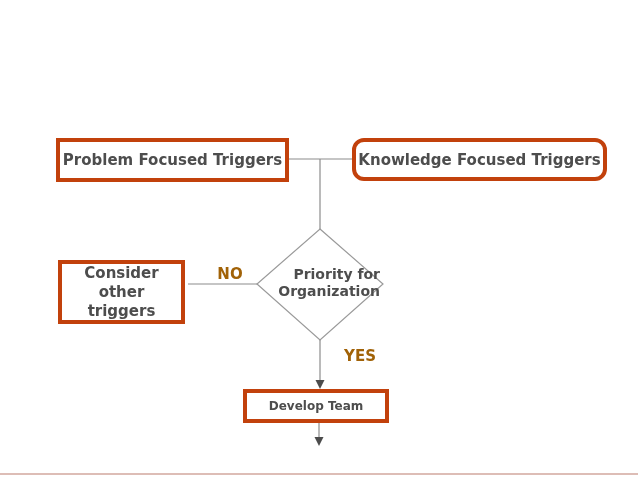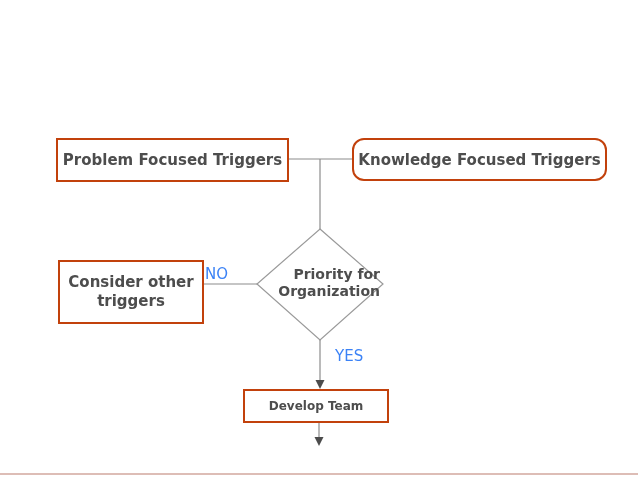--- a/index.html
+++ b/index.html
@@ -19,43 +19,43 @@
     display:flex;flex-direction:column;justify-content:center;align-items:center;
     font-family:"Liberation Serif", serif;
     color:#3e3e3e;
     font-size:23px;line-height:33px;
     text-align:center;
   }
   .title-box b{font-weight:bold;}
   
   .node{
     position:absolute;
-    border:2px solid #c2410c;
+    border:4px solid #c2410c;
     background:#ffffff;
     color:#4d4d4d;
     font-weight:bold;
     display:flex;flex-direction:column;justify-content:center;align-items:center;
     text-align:center;
     box-sizing:border-box;
   }
   .node-problem   {left:56px; top:138px;width:233px;height:44px;font-size:15px;}
   .node-knowledge {left:352px;top:138px;width:255px;height:43px;font-size:15px;border-radius:12px;}
-  .node-consider  {left:58px; top:260px;width:146px;height:64px;font-size:15px;line-height:19px;}
+  .node-consider  {left:58px; top:260px;width:127px;height:64px;font-size:15px;line-height:19px;}
   .node-develop   {left:243px;top:389px;width:146px;height:34px;font-size:12px;}
   
   .decision-label{
     position:absolute;left:260px;top:266px;width:120px;
     color:#4d4d4d;font-weight:bold;font-size:14px;line-height:17px;
     text-align:right;
   }
   
   .branch-label{
     position:absolute;
-    color:#3b82f6;font-weight:normal;font-size:15px;
-    width:50px;
+    color:#a16207;font-weight:bold;font-size:15px;
+    text-align:center;width:50px;
   }
   .label-no {left:205px;top:265px;}
   .label-yes{left:335px;top:347px;}
   
   svg.connectors{position:absolute;left:0;top:0;width:638px;height:479px;}
   .cline{stroke:#8c8c8c;stroke-width:1.2;fill:none;}
   .cdiamond{stroke:#9a9a9a;stroke-width:1.2;fill:#ffffff;}
   .carrow{fill:#4c4c4c;stroke:none;}
   
   .footer-line{

